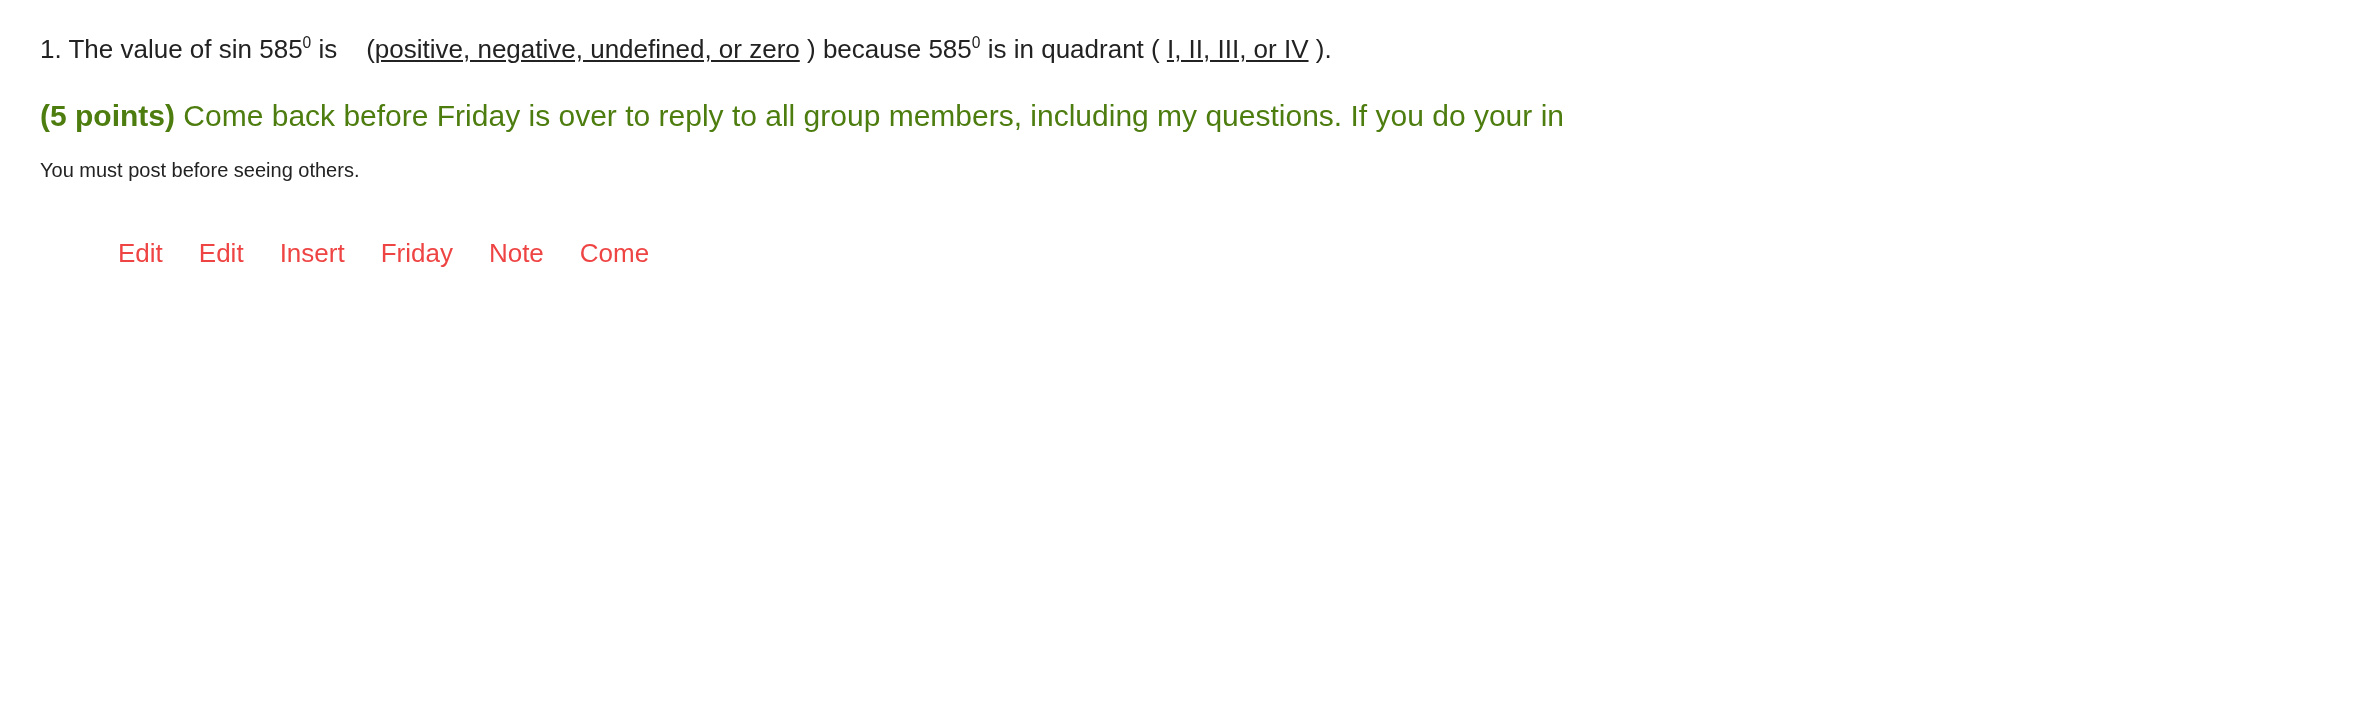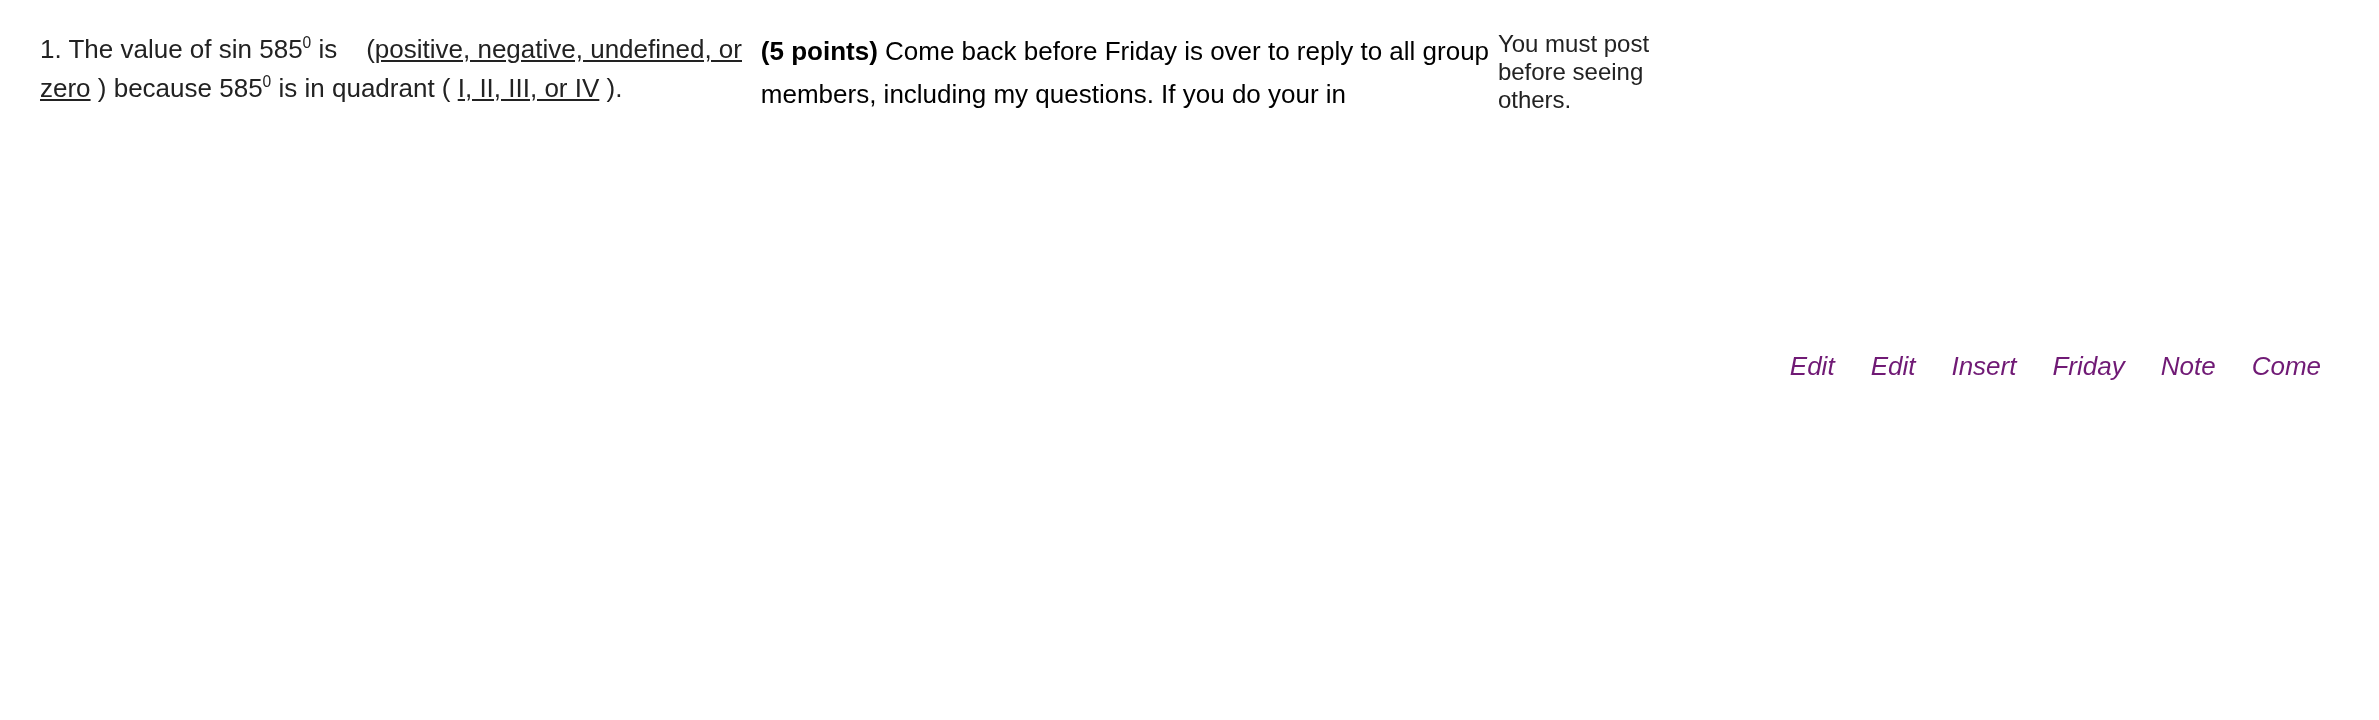--- a/index.html
+++ b/index.html
@@ -24,21 +24,21 @@
       height: 100%;
       padding: 30px 40px 20px 40px;
       position: relative;
       display: flex;
       flex-direction: column;
     }
 
     .content-area {
       flex: 1;
       display: flex;
-      flex-direction: row;
+      flex-direction: column;
       gap: 0;
     }
 
     .question-block {
       margin-bottom: 18px;
     }
 
     .question-line {
       font-size: 26px;
       color: #222;
@@ -58,52 +58,51 @@
       margin: 0 4px;
       vertical-align: bottom;
     }
 
     .superscript {
       font-size: 0.6em;
       vertical-align: super;
     }
 
     .five-points-block {
-      font-size: 26px;
-      color: #000000;
+      font-size: 30px;
+      color: #4d7c0f;
       line-height: 1.65;
       margin-bottom: 18px;
     }
 
     .five-points-block strong {
       font-weight: bold;
     }
 
     .post-notice {
-      font-size: 24px;
+      font-size: 20px;
       color: #222;
       margin-bottom: 40px;
     }
 
     .toolbar {
       display: flex;
       flex-direction: row;
       align-items: center;
       gap: 0;
       padding: 10px 0 8px 60px;
       border-top: none;
     }
 
     .toolbar-item {
       font-size: 26px;
-      color: #701a75;
+      color: #ef4444;
       cursor: pointer;
       padding: 6px 18px;
       user-select: none;
-      font-style: italic;
     }
   </style>
 </head>
 <body>
 
 <div class="main-container">
   <div class="content-area">
 
     <div class="question-block">
       <div class="question-line">

